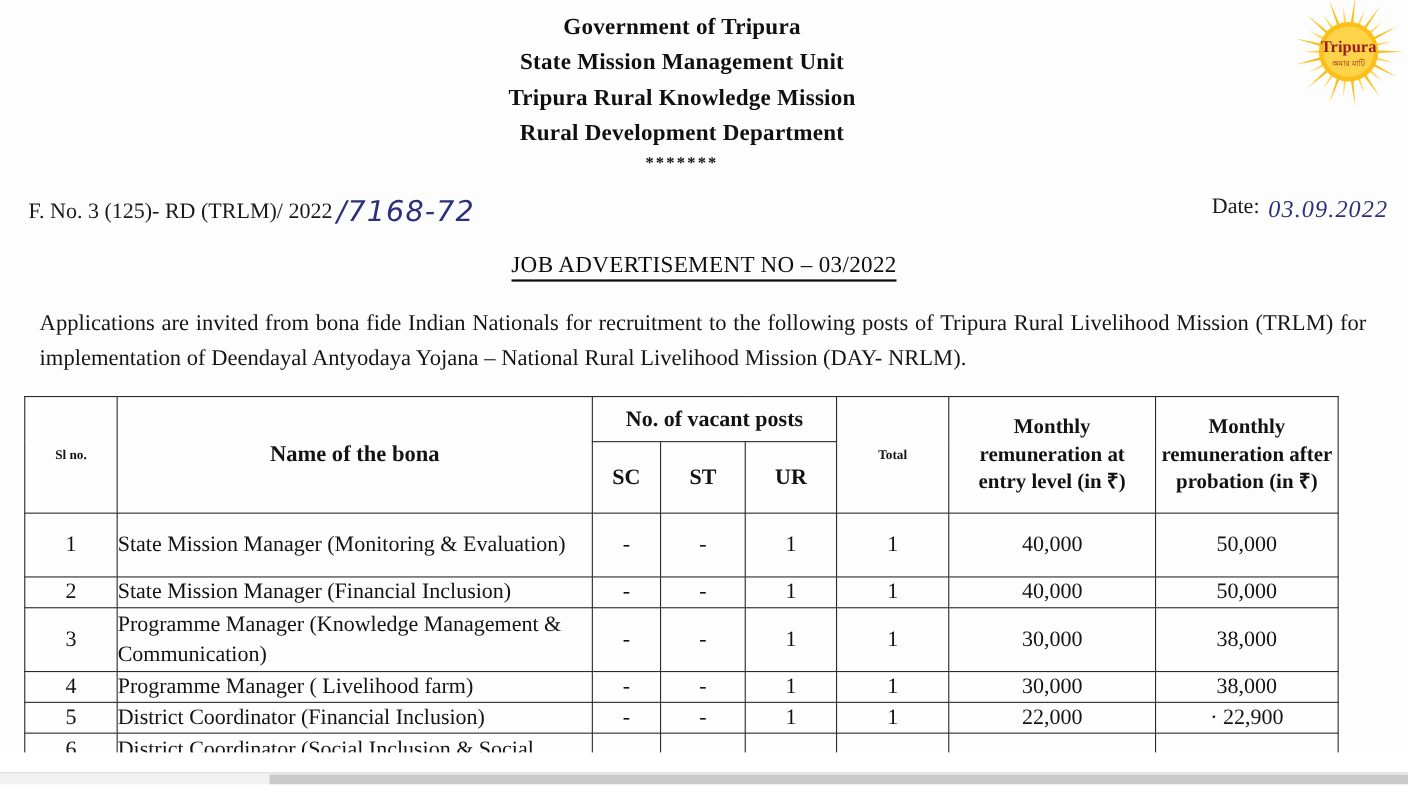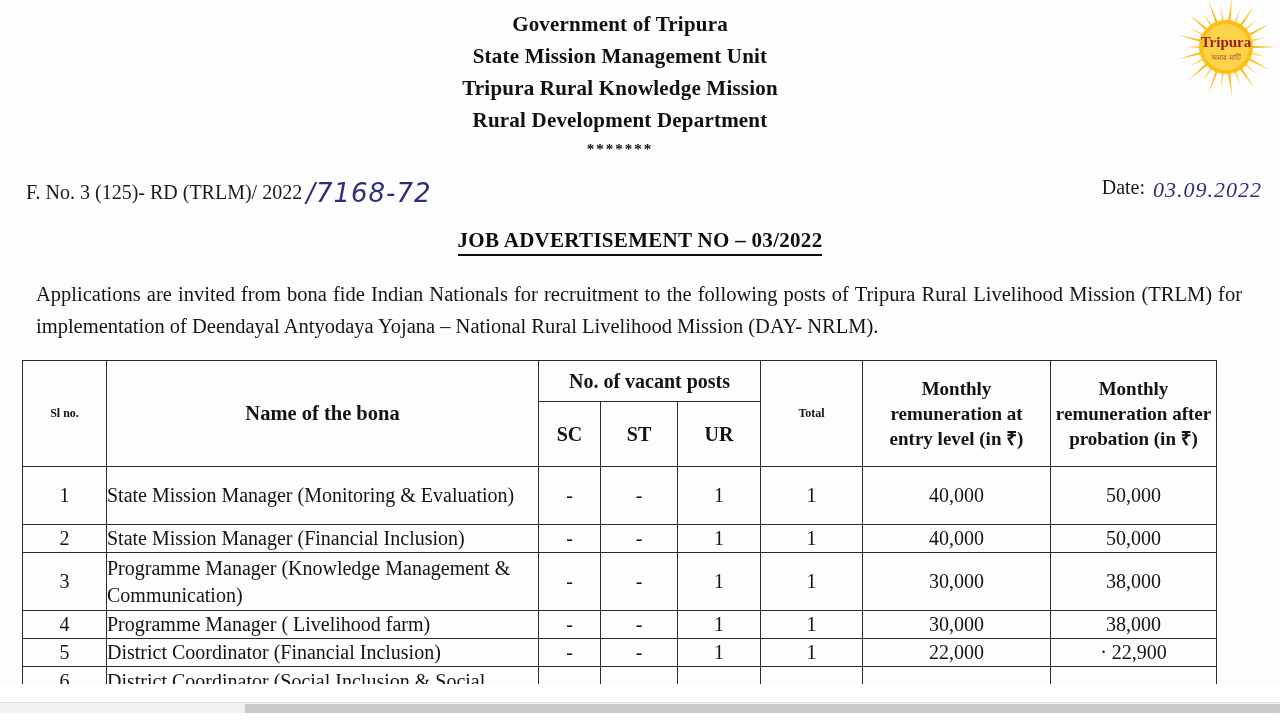--- a/index.html
+++ b/index.html
@@ -78,21 +78,21 @@
   }
   .datebox .hand { font-size: 22px; margin-left: 8px; font-family: Liberation Serif, serif; }
 
   
   .adv-title {
     position: absolute;
     top: 228px; left: 0; width: 1280px;
     text-align: center;
   }
   .adv-title span {
-    font-weight: bold;
+    font-weight: normal;
     font-size: 21px;
     color: #0d0d0d;
     border-bottom: 2px solid #0d0d0d;
     padding-bottom: 2px;
     letter-spacing: 0.3px;
   }
 
   
   .intro {
     position: absolute;

